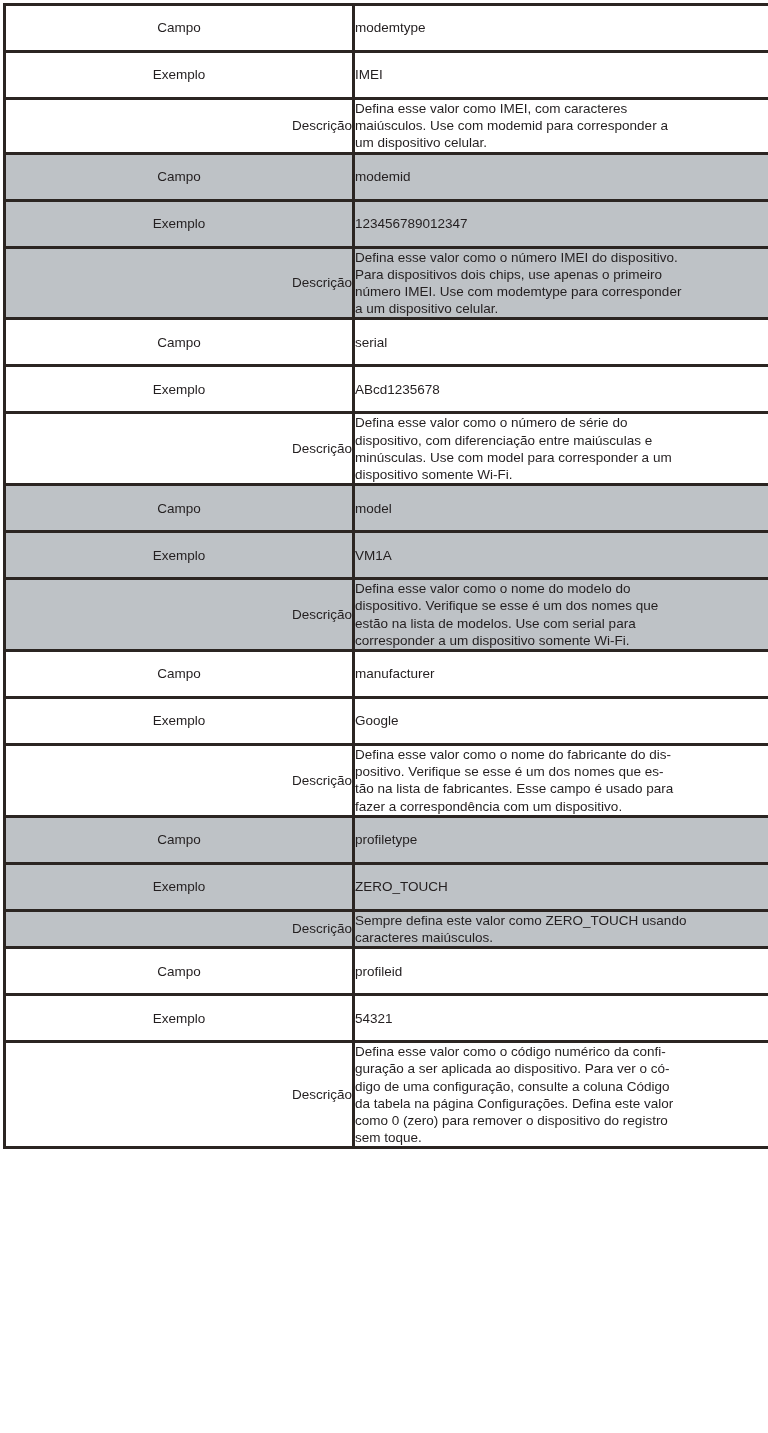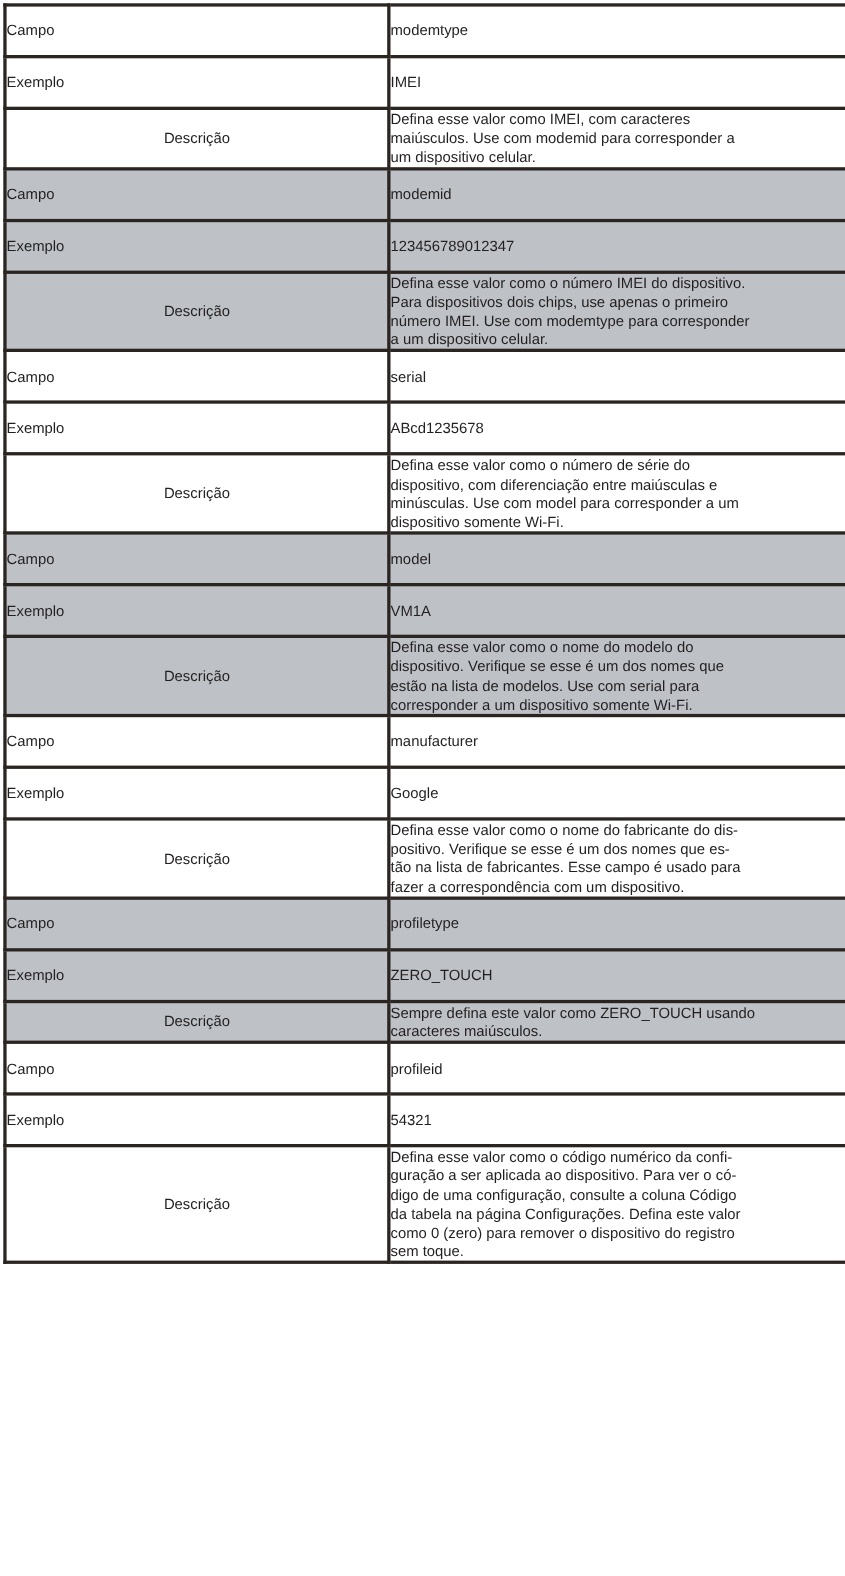--- a/index.html
+++ b/index.html
@@ -28,21 +28,21 @@
   #doc-table td {
     border: 3px solid #2b2522;
     padding: 0;
     vertical-align: middle;
     font-size: 13.5px;
     line-height: 17.2px;
   }
 
   td.label-cell {
     width: 346px;
-    text-align: left;
+    text-align: center;
     padding: 6px 8px;
   }
 
   td.value-cell {
     width: 416px;
     text-align: left;
     padding: 6px 14px 6px 16px;
   }
 
   tr.band-white td {
@@ -50,21 +50,21 @@
   }
   tr.band-gray td {
     background: #bec2c6;
   }
 
   tr.row-simple td {
     height: 44px;
   }
 
   td.desc-label {
-    text-align: center;
+    text-align: right;
   }
 
   .desc-text {
     display: block;
     white-space: pre-line;
   }
 
   .value-text {
     display: block;
   }

